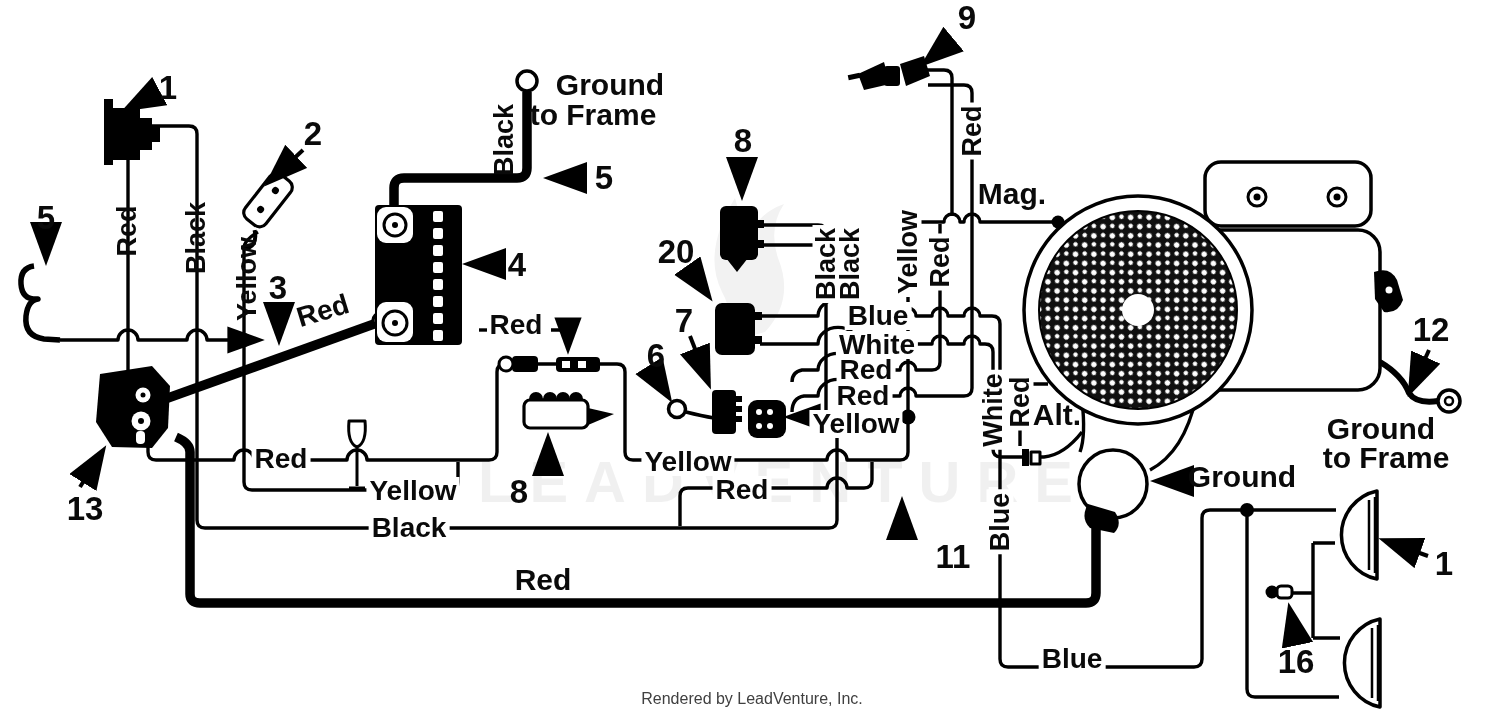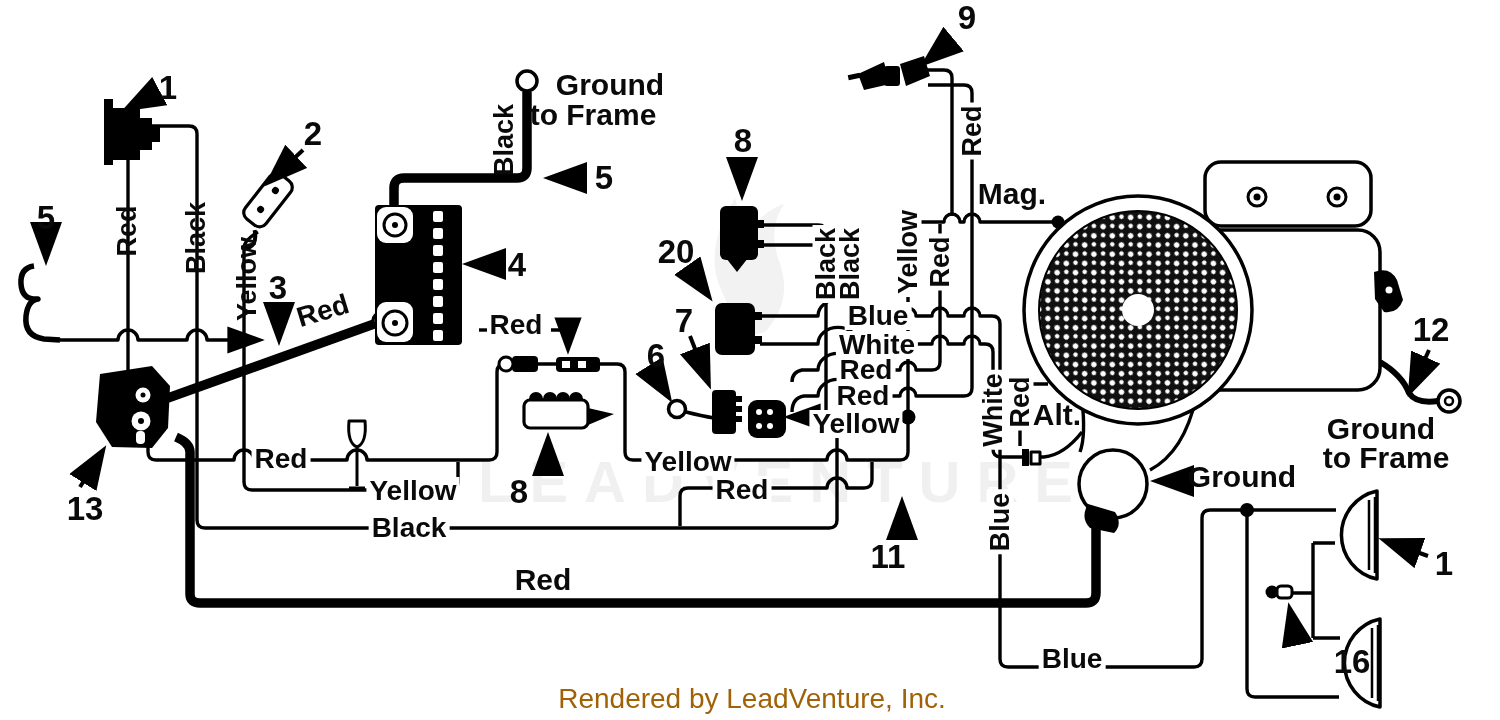--- a/index.html
+++ b/index.html
@@ -9,22 +9,22 @@
   .wm{position:absolute;left:478px;top:448px;z-index:0;font-weight:bold;font-size:58px;
       letter-spacing:16px;color:rgba(0,0,0,0.06);white-space:nowrap;}
   .lbl{position:absolute;z-index:2;transform:translate(-50%,-50%);white-space:nowrap;
        font-weight:bold;color:#0a0a0a;line-height:1;}
   .pn{font-size:33px;}
   .hl{font-size:28px;}
   .vl{font-size:27px;transform:translate(-50%,-50%) rotate(-90deg);}
   .bg{background:#fff;padding:0 3px;}
   .big{font-size:30px;}
   .tilt{transform:translate(-50%,-50%) rotate(-17deg);}
-  .footer{position:absolute;z-index:2;transform:translate(-50%,-50%);font-size:28px;
-          font-weight:normal;color:#a16207;letter-spacing:0px;}
+  .footer{position:absolute;z-index:2;transform:translate(-50%,-50%);font-size:16px;
+          font-weight:normal;color:#404040;letter-spacing:0px;}
 </style>
 </head>
 <body>
 
 <div id="stage">
 
   <div class="wm">LEADVENTURE</div>
 
   <svg width="1500" height="720" viewBox="0 0 1500 720">
     <defs>
@@ -266,26 +266,26 @@
   <div class="lbl pn" style="left:168px;top:87px">1</div>
   <div class="lbl pn" style="left:313px;top:133px">2</div>
   <div class="lbl pn" style="left:278px;top:287px">3</div>
   <div class="lbl pn" style="left:517px;top:264px">4</div>
   <div class="lbl pn" style="left:604px;top:177px">5</div>
   <div class="lbl pn" style="left:656px;top:355px">6</div>
   <div class="lbl pn" style="left:684px;top:320px">7</div>
   <div class="lbl pn" style="left:519px;top:491px">8</div>
   <div class="lbl pn" style="left:967px;top:17px">9</div>
   <div class="lbl pn" style="left:1431px;top:329px">12</div>
-  <div class="lbl pn" style="left:888px;top:556px">11</div>
+  <div class="lbl pn" style="left:953px;top:556px">11</div>
   <div class="lbl pn" style="left:85px;top:508px">13</div>
   <div class="lbl pn" style="left:46px;top:217px">5</div>
   <div class="lbl pn" style="left:743px;top:140px">8</div>
   <div class="lbl pn" style="left:676px;top:251px">20</div>
-  <div class="lbl pn" style="left:1352px;top:661px">16</div>
+  <div class="lbl pn" style="left:1296px;top:661px">16</div>
   <div class="lbl pn" style="left:1444px;top:563px">1</div>
 
   <div class="lbl big" style="left:610px;top:85px">Ground</div>
   <div class="lbl big" style="left:593px;top:115px">to Frame</div>
   <div class="lbl big" style="left:1381px;top:429px">Ground</div>
   <div class="lbl big" style="left:1386px;top:458px">to Frame</div>
 
   <div class="lbl vl" style="left:127px;top:231px">Red</div>
   <div class="lbl vl" style="left:196px;top:238px">Black</div>
   <div class="lbl vl" style="left:247px;top:279px">Yellow</div>

